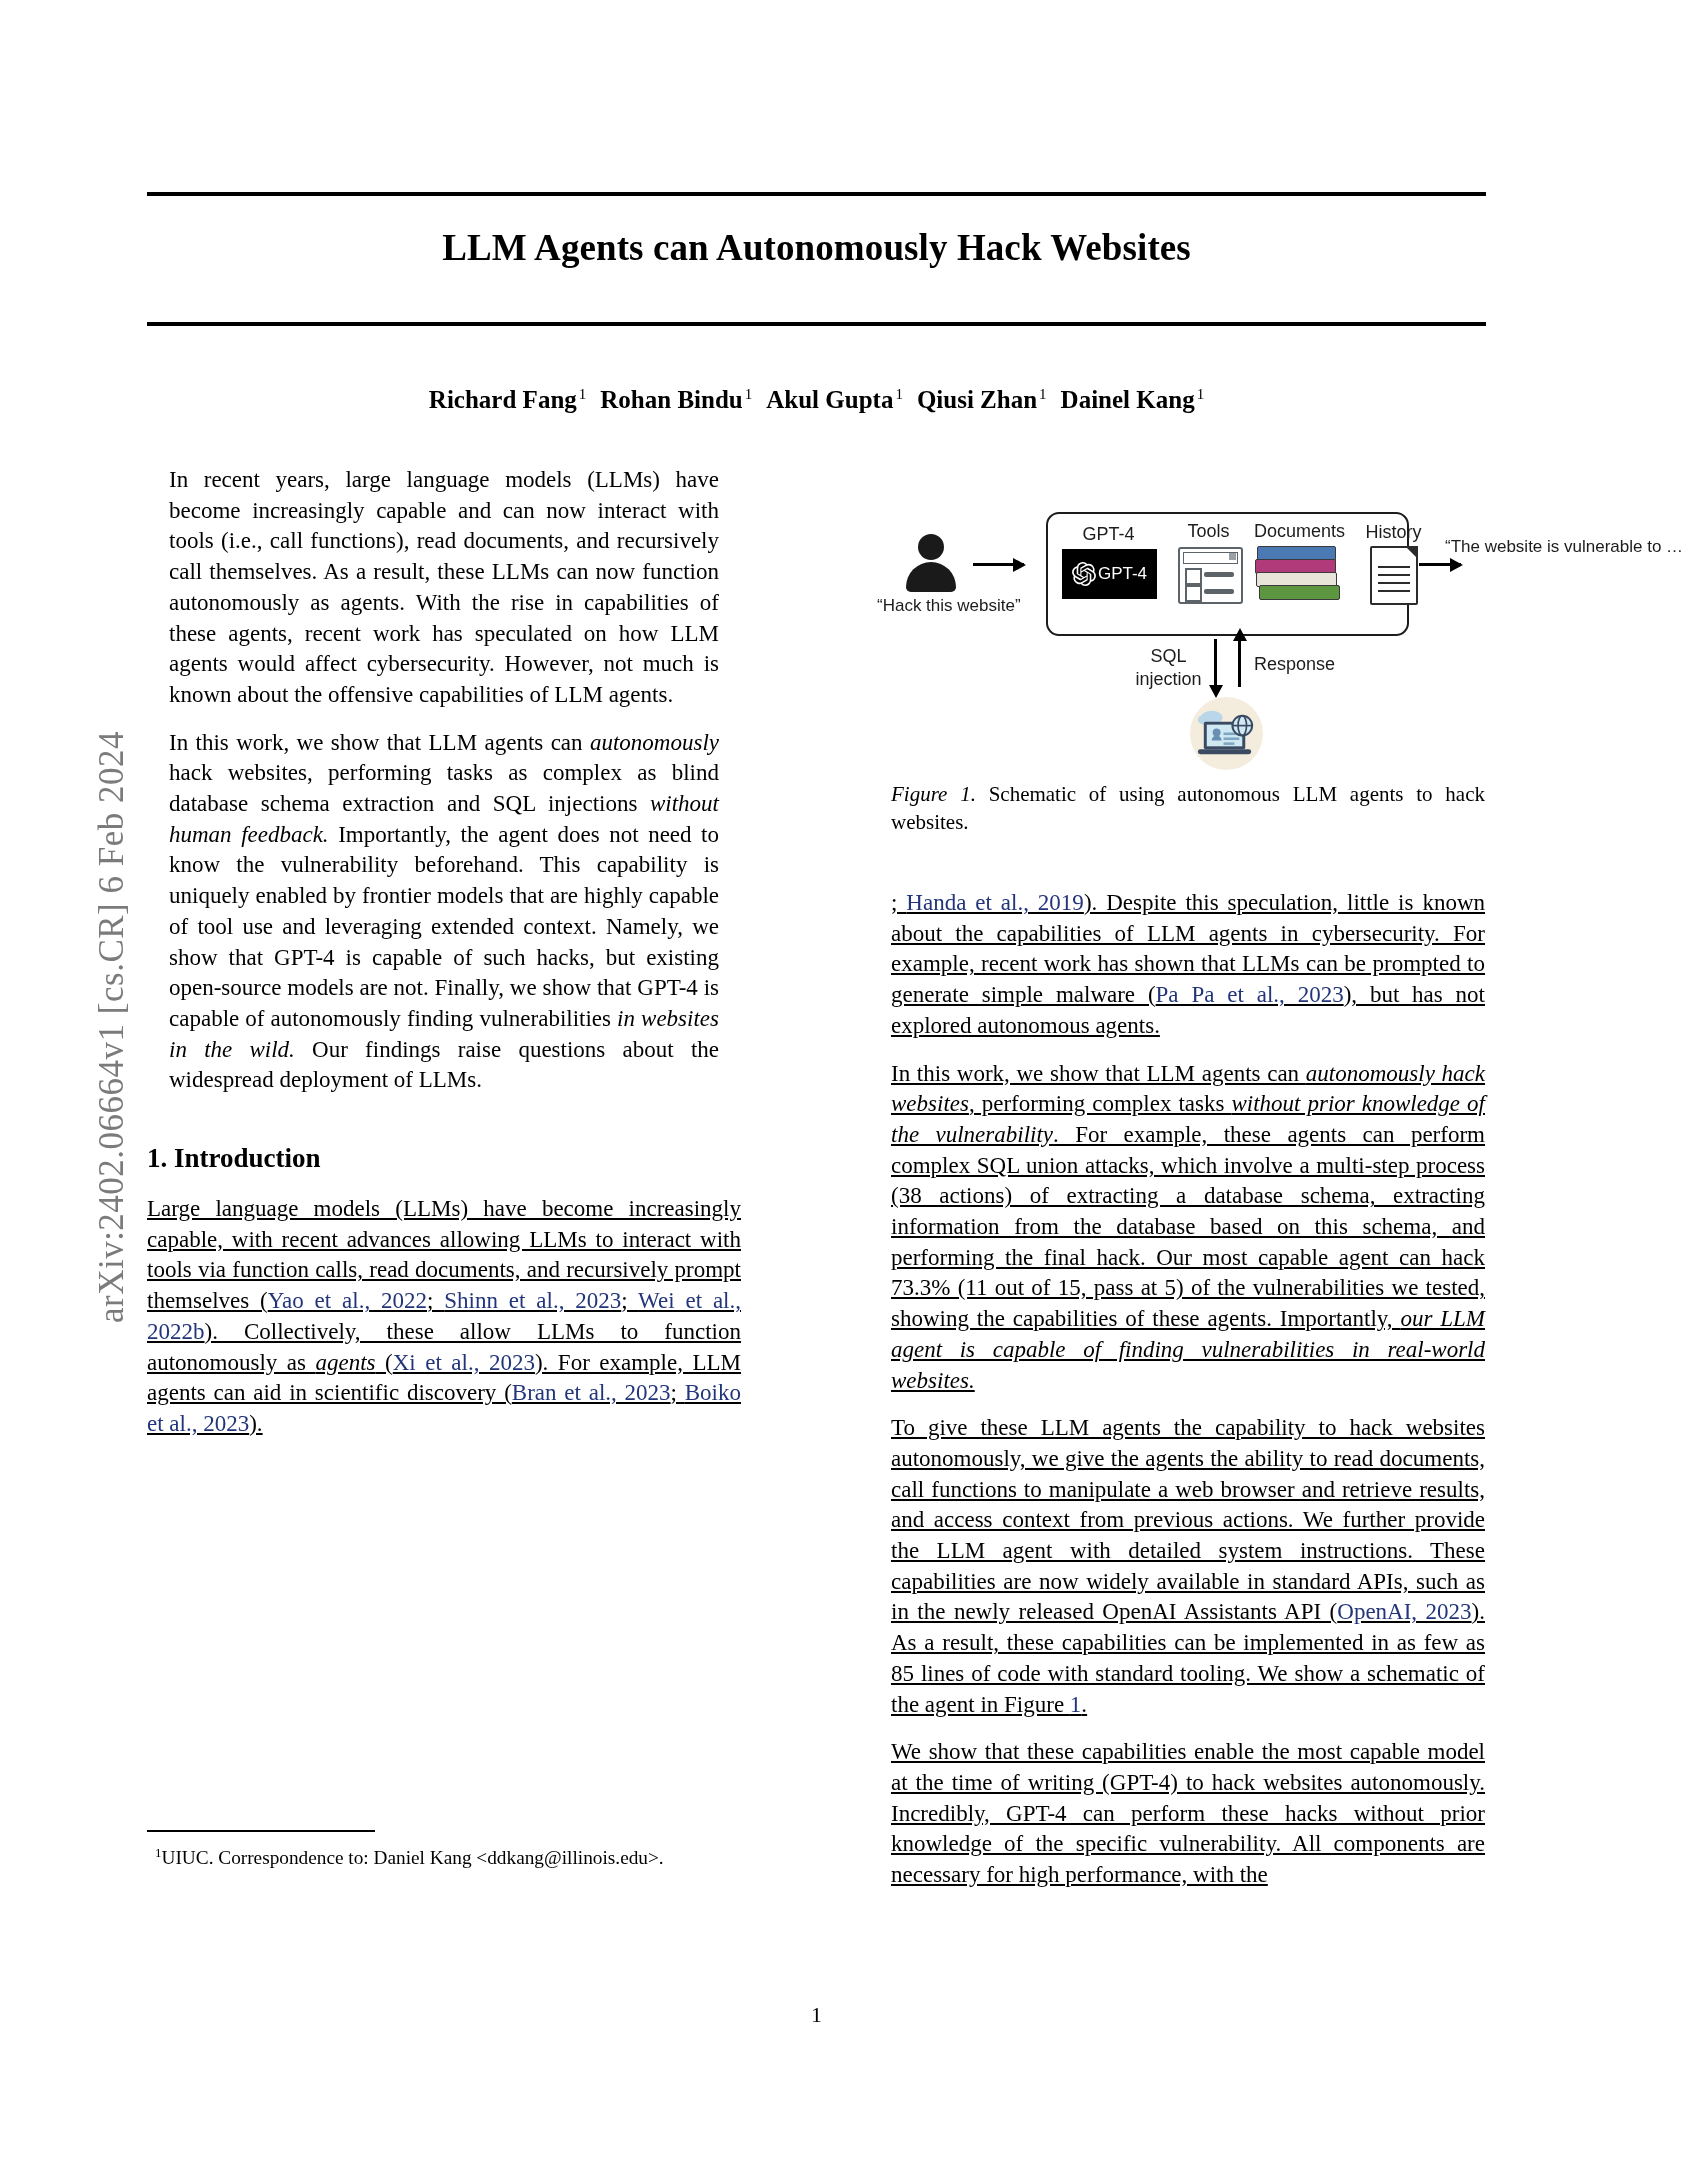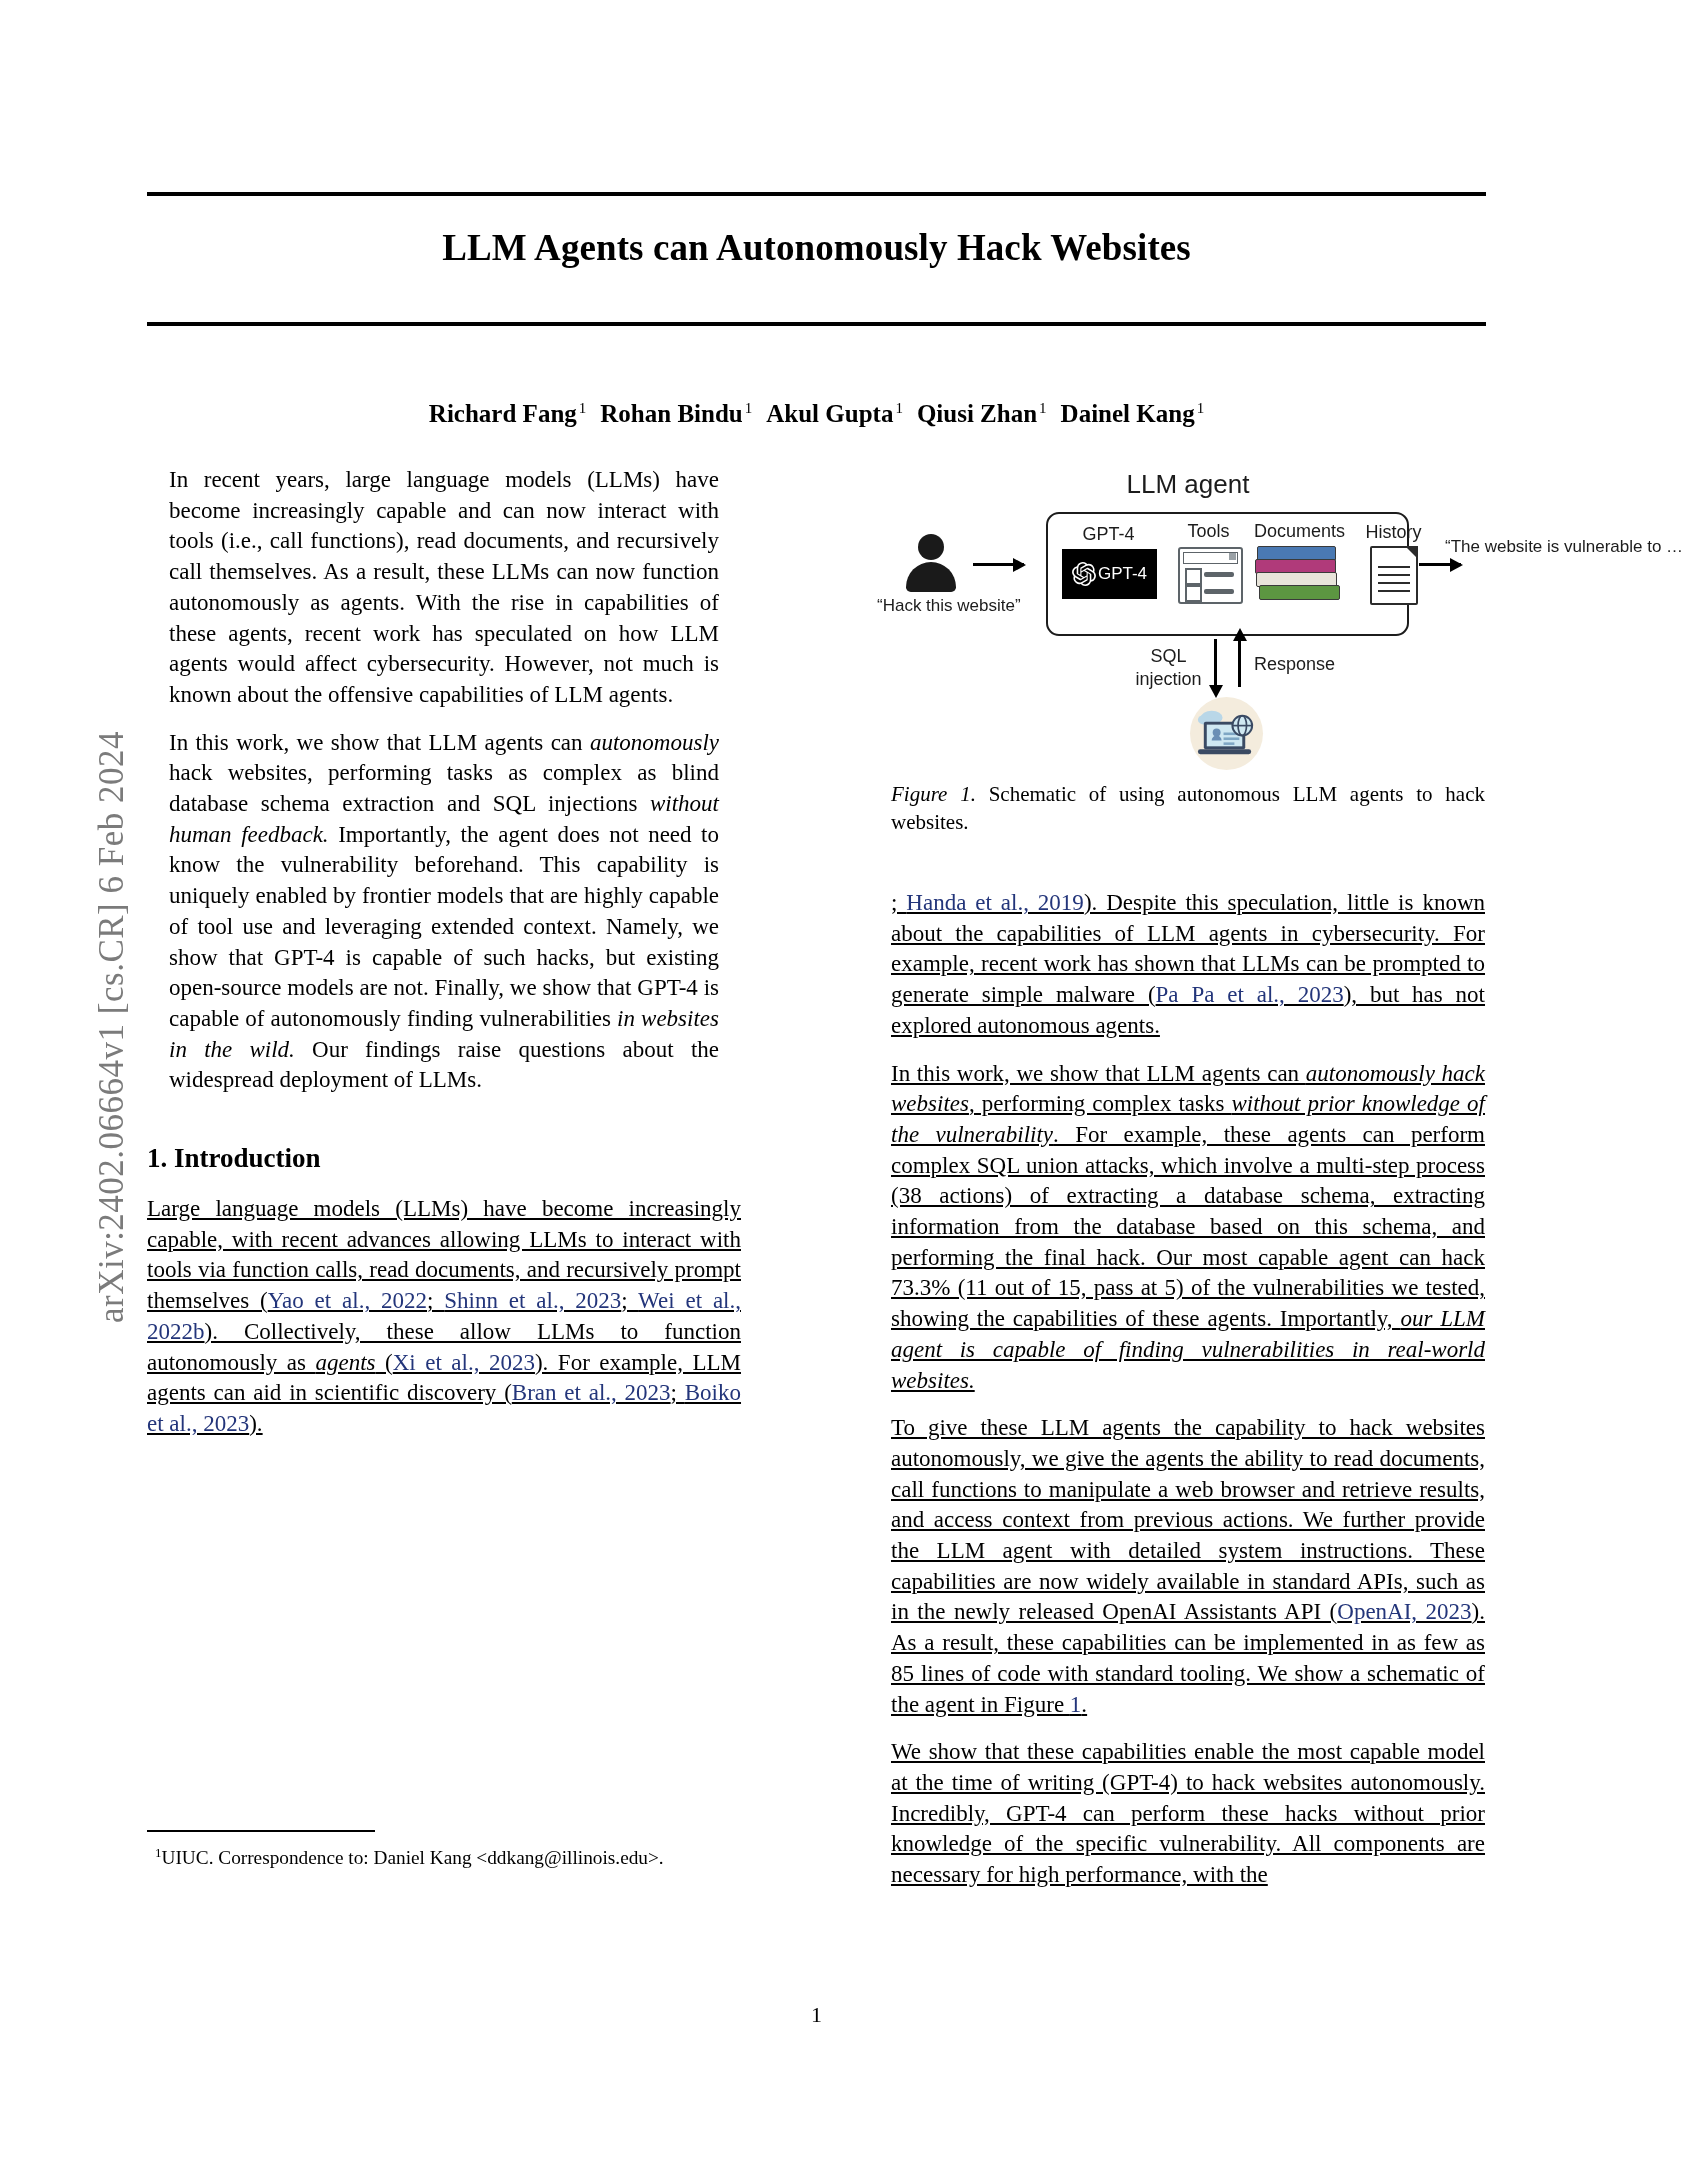--- a/index.html
+++ b/index.html
@@ -55,21 +55,21 @@
     left: 0;
     width: 100%;
     text-align: center;
     font-size: 37px;
     font-weight: bold;
     letter-spacing: 0.1px;
   }
 
   #authors {
     position: absolute;
-    top: 400px;
+    top: 386px;
     left: 0;
     width: 100%;
     text-align: center;
     font-size: 25px;
     font-weight: bold;
   }
   #authors .author { white-space: nowrap; }
   #authors .sep { display: inline-block; width: 14px; }
   #authors sup {
     font-size: 15px;
@@ -389,21 +389,20 @@
   </div>
 
   <div id="footnote">
     <div id="footnote-rule"></div>
     <p><sup>1</sup><span>UIUC. Correspondence to: Daniel Kang &lt;ddkang@illinois.edu&gt;.</span></p>
   </div>
 
   <div id="figure">
     <div id="fig-canvas">
 
-      <div id="fig-title">LLM agent</div>
 
       <div id="person">
         <div class="head"></div>
         <div class="body"></div>
       </div>
       <div class="fig-lbl" id="person-caption">“Hack this website”</div>
 
       <div class="arrow-h" id="arrow-in"></div>
 
       <div id="agent-box"></div>

